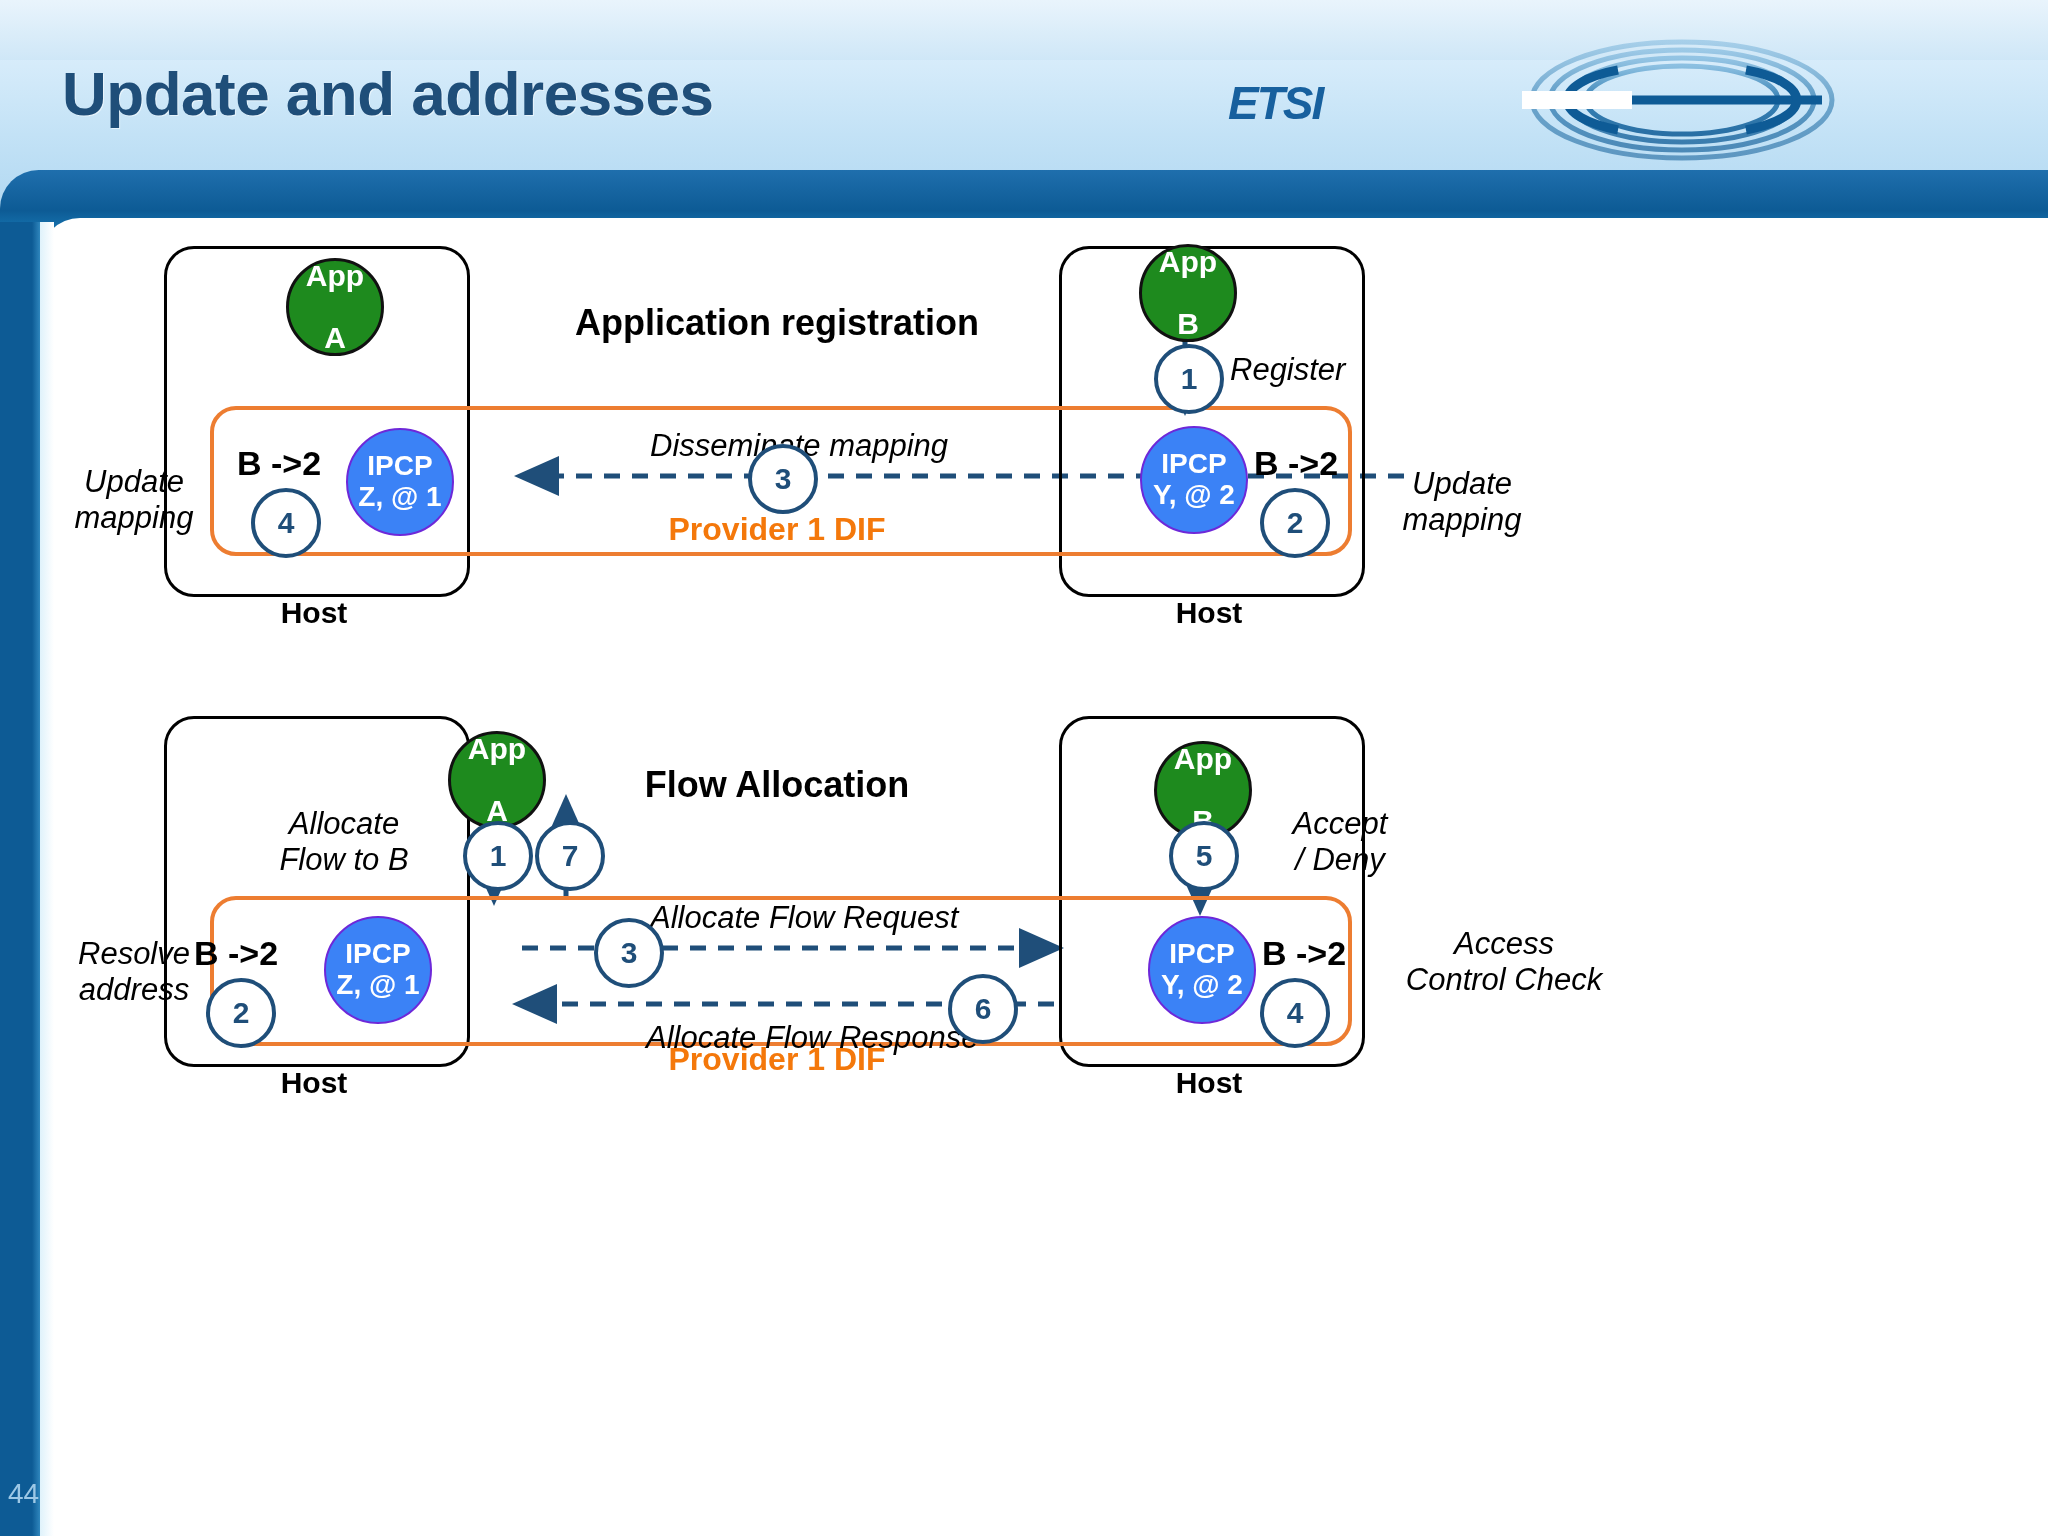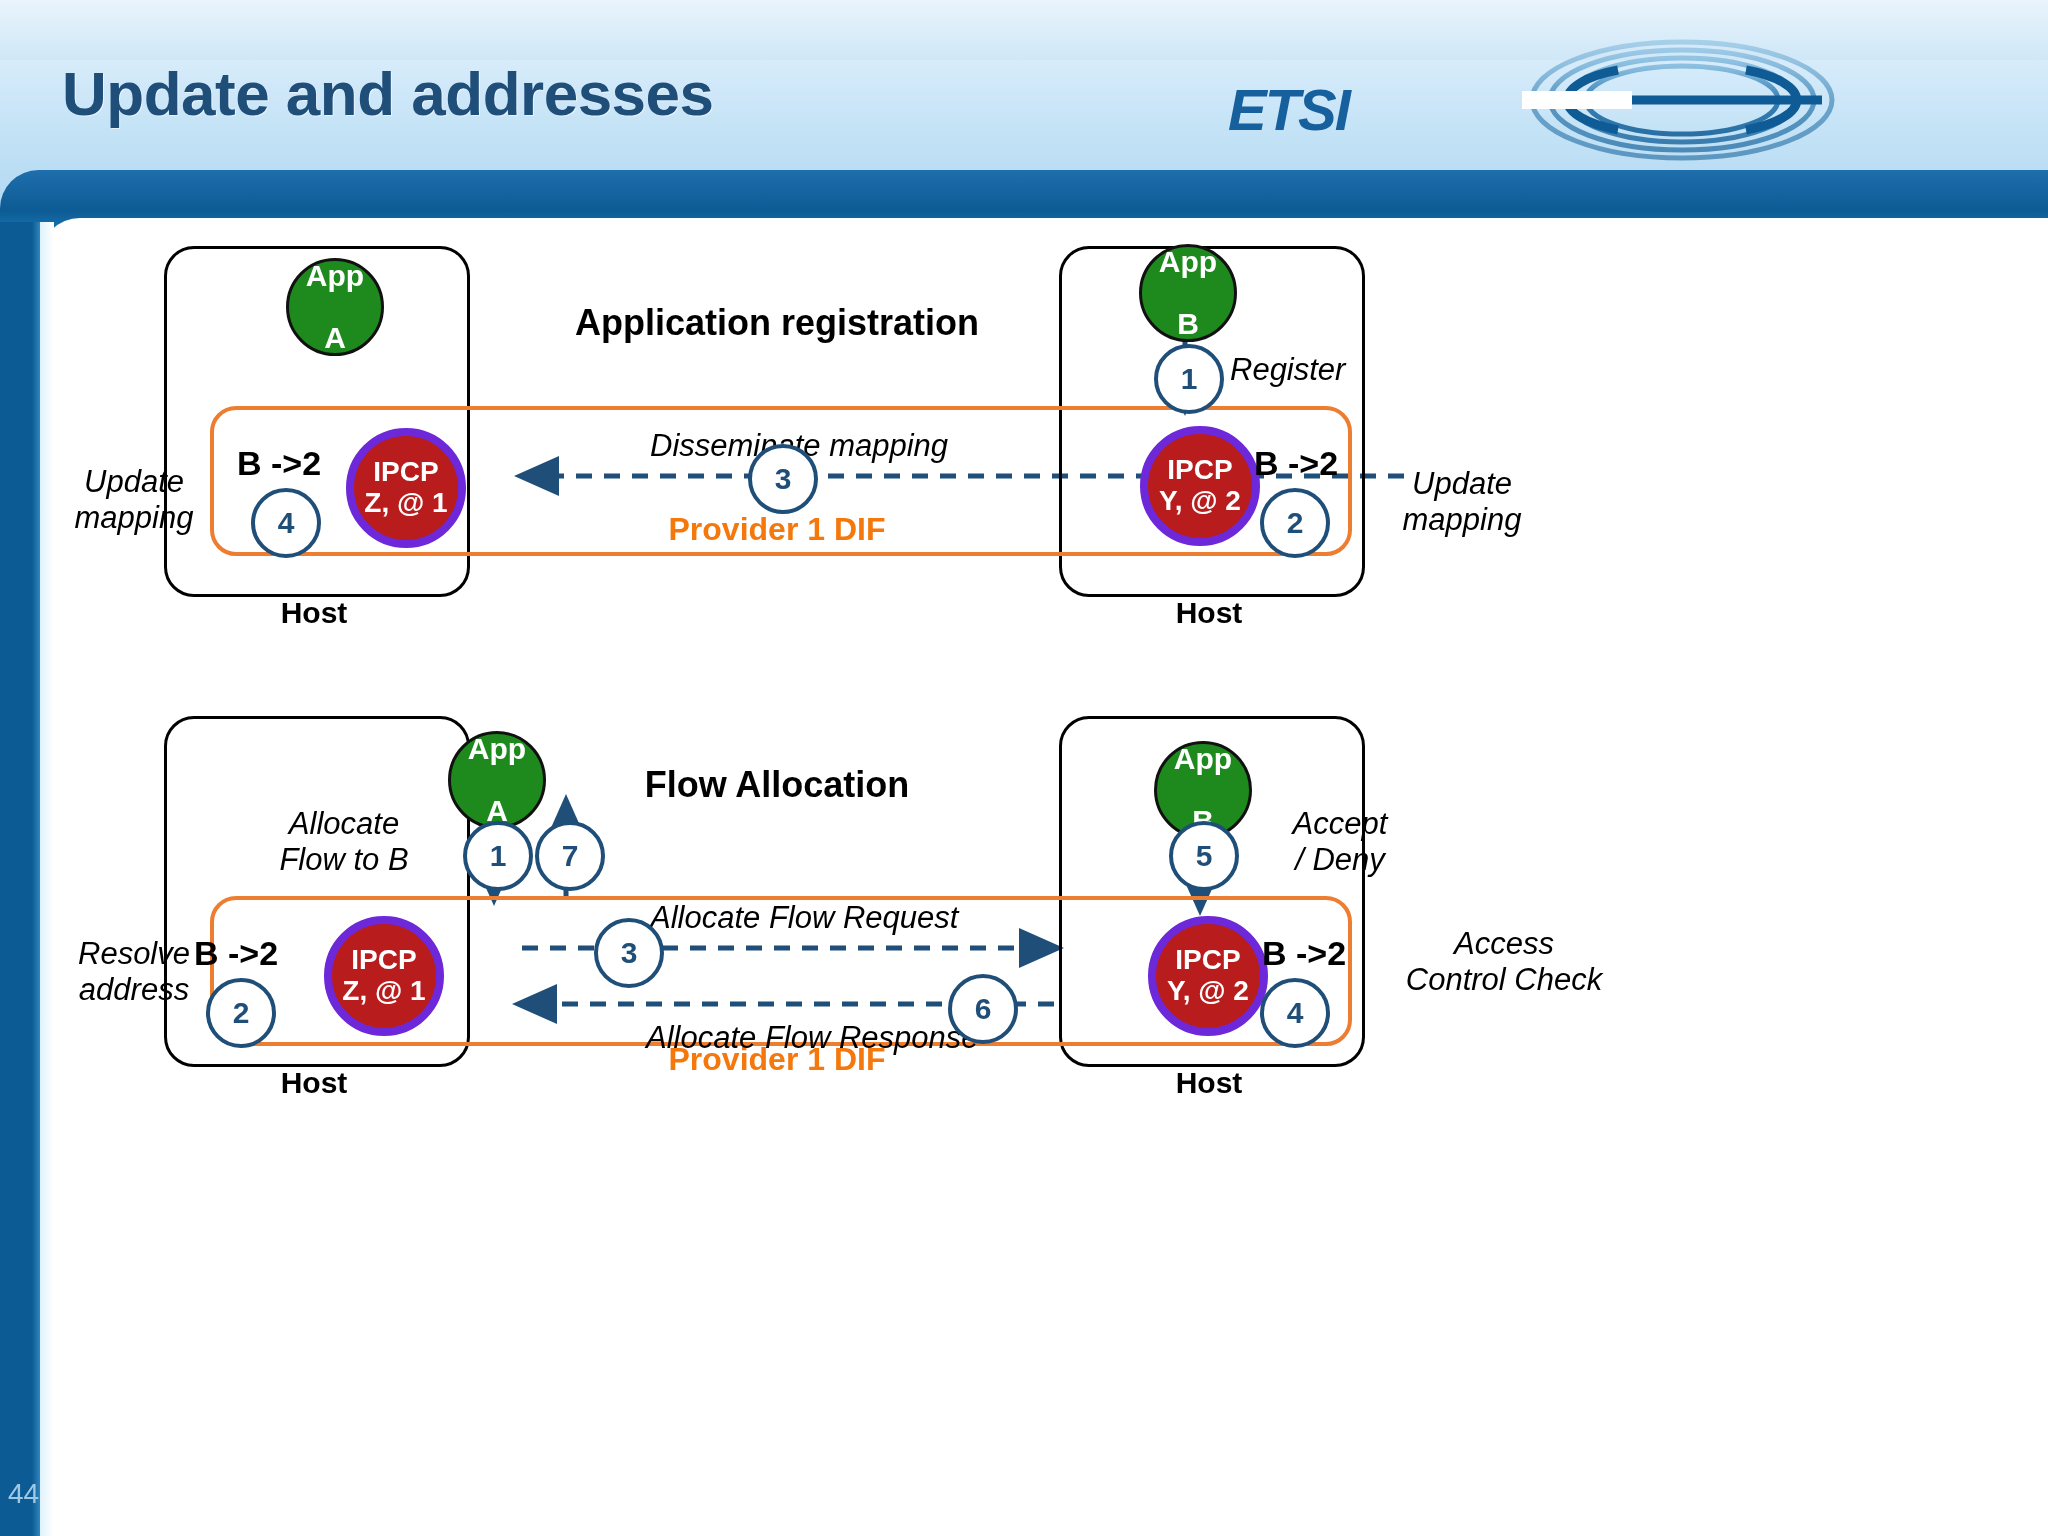--- a/index.html
+++ b/index.html
@@ -23,21 +23,21 @@
     position:absolute;left:62px;top:58px;
     font-size:62px;font-weight:bold;color:#1f4e79;letter-spacing:-0.5px;
     text-shadow:1px 1px 0 rgba(255,255,255,.55);
     font-family:"Liberation Sans", sans-serif;
   }
 
   
   .etsi-logo{position:absolute;left:1228px;top:42px;width:340px;height:120px;}
   .etsi-word{
     position:absolute;left:0;top:34px;
-    font-size:58px;font-weight:bold;font-style:italic;color:#17609e;
+    font-size:46px;font-weight:bold;font-style:italic;color:#17609e;
     letter-spacing:-2px;
     font-family:"Liberation Sans", sans-serif;
   }
   .etsi-mark{position:absolute;left:1522px;top:36px;width:320px;height:128px;}
 
   
   .frame-curve{
     position:absolute;left:0px;top:170px;width:2120px;height:90px;
     background:linear-gradient(180deg,#1f6fad 0%,#0d5b95 45%,#1b80bd 78%,#7fc4e8 100%);
     border-top-left-radius:60px;
@@ -83,21 +83,21 @@
   }
 
   .app-circle{
     position:absolute;border-radius:50%;background:#1E8A1E;border:3px solid #111;
     color:#fff;font-weight:bold;display:flex;flex-direction:column;align-items:center;
     justify-content:space-between;line-height:1.0;font-size:30px;
     font-family:"Liberation Sans", sans-serif;
   }
   .app-circle span{display:block;}
   .ipcp-circle{
-    position:absolute;border-radius:50%;background:#b91c1c;border:8px solid #6d28d9;
+    position:absolute;border-radius:50%;background:#3b82f6;border:2px solid #6d28d9;
     color:#fff;font-weight:bold;display:flex;flex-direction:column;align-items:center;
     justify-content:center;line-height:1.1;font-size:28px;
     font-family:"Liberation Sans", sans-serif;
   }
   .ipcp-circle span{display:block;}
 
   .map-text{
     position:absolute;font-size:34px;font-weight:bold;color:#000;white-space:nowrap;
     font-family:"Liberation Sans", sans-serif;
   }

